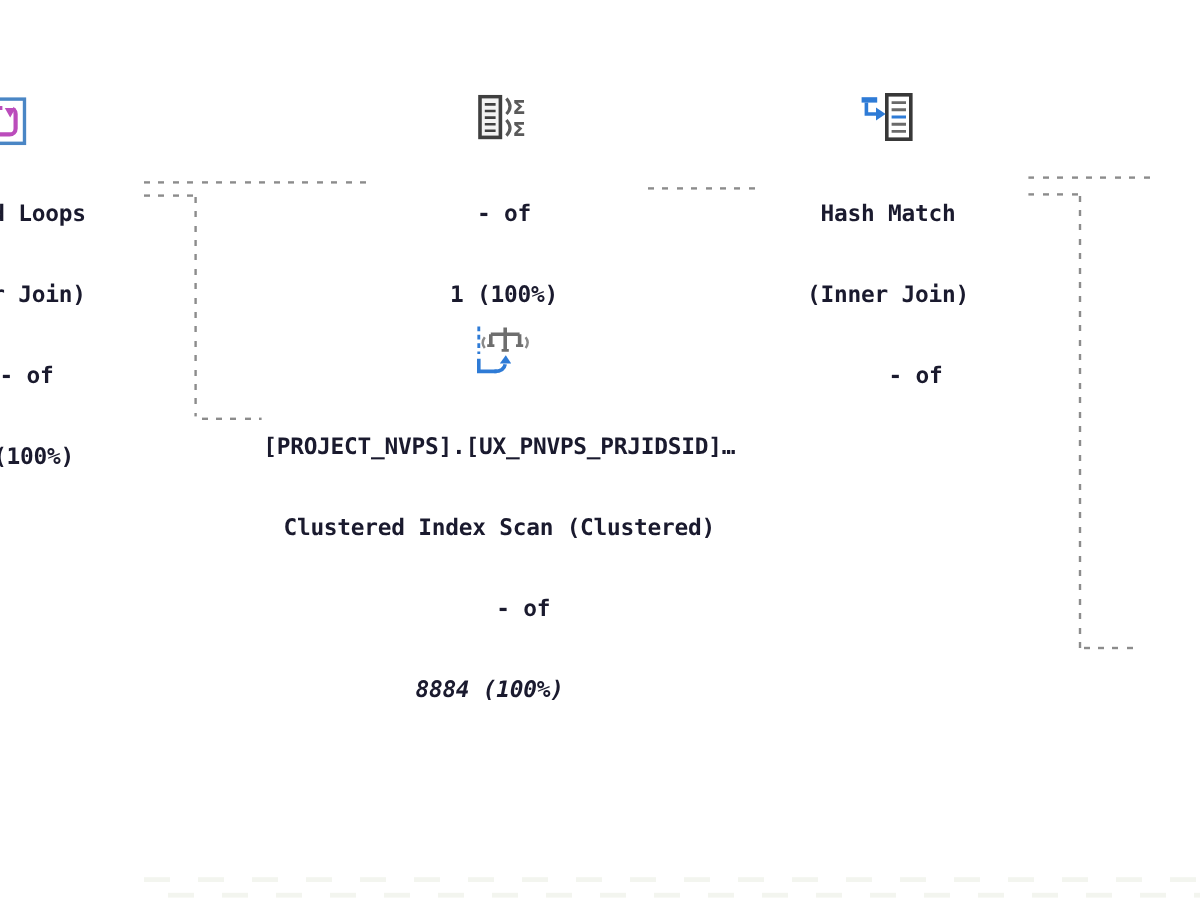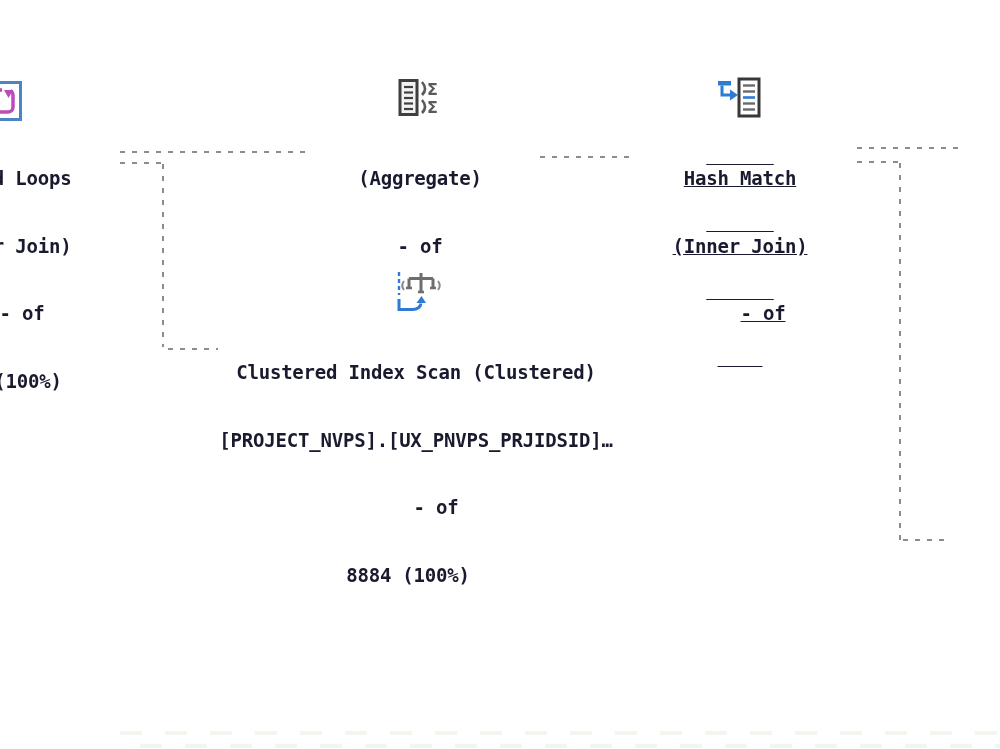--- a/index.html
+++ b/index.html
@@ -13,21 +13,21 @@
   .caption {
     position:absolute; left:0; width:100%; text-align:center;
     font-weight:bold; font-size:19px; line-height:22.5px;
     color:#1a1a2e; white-space:pre; letter-spacing:-0.2px;
   }
   .cap-line { height:22.5px; display:block; }
   .sx18 { transform:translateX(18px); }
   .sx20 { transform:translateX(20px); }
   .sx23 { transform:translateX(23px); }
   .sx24 { transform:translateX(24px); }
-  .sxm8 { transform:translateX(-8px); }
+  .sxm8 { transform:translateX(-8px);font-style:italic; }
   .sxm17 { transform:translateX(-17px); }
   .edge { position:absolute; }
   .edge.h {
     height:2px;
     background:repeating-linear-gradient(to right,#8c8c8c 0 5px,transparent 5px 12px);
   }
   .edge.v {
     width:2px;
     background:repeating-linear-gradient(to bottom,#8c8c8c 0 5px,transparent 5px 12px);
   }
@@ -77,62 +77,62 @@
         <line x1="6" y1="19" x2="15" y2="19" stroke="#3f3f3f" stroke-width="2.2"></line>
         <line x1="6" y1="24.5" x2="15" y2="24.5" stroke="#3f3f3f" stroke-width="2.2"></line>
         <line x1="6" y1="30" x2="15" y2="30" stroke="#3f3f3f" stroke-width="2.2"></line>
         <path d="M24 3 q6 7 0 13" fill="none" stroke="#5a5a5a" stroke-width="2.6"></path>
         <path d="M24 21 q6 7 0 13" fill="none" stroke="#5a5a5a" stroke-width="2.6"></path>
         <text x="29" y="16" font-size="16" font-weight="bold" fill="#5a5a5a" font-family="DejaVu Sans, sans-serif">Σ</text>
         <text x="29" y="34" font-size="16" font-weight="bold" fill="#5a5a5a" font-family="DejaVu Sans, sans-serif">Σ</text>
       </svg>
     </div>
     <div class="caption" style="top:47px;">
-      <span class="cap-line">(Aggregate)</span>
       <span class="cap-line">- of</span>
+      <span class="cap-line">1 (100%)</span>
     </div>
   </div>
 
   <div class="node" style="left:590px; top:75px; width:300px; height:135px;">
     <div class="icon" style="left:126px; top:2px; width:46px; height:42px;">
       <svg width="46" height="42" viewBox="0 0 46 42">
         <rect x="23" y="2" width="20" height="37" fill="#ffffff" stroke="#383838" stroke-width="3"></rect>
         <line x1="27" y1="8.5" x2="39" y2="8.5" stroke="#6a6a6a" stroke-width="2.4"></line>
         <line x1="27" y1="14.5" x2="39" y2="14.5" stroke="#6a6a6a" stroke-width="2.4"></line>
         <line x1="27" y1="20.5" x2="39" y2="20.5" stroke="#2e7bd6" stroke-width="2.6"></line>
         <line x1="27" y1="26.5" x2="39" y2="26.5" stroke="#6a6a6a" stroke-width="2.4"></line>
         <line x1="27" y1="32.5" x2="39" y2="32.5" stroke="#6a6a6a" stroke-width="2.4"></line>
         <rect x="2" y="4" width="13" height="4.5" fill="#2e7bd6"></rect>
         <path d="M6 8.5 V18 H14" fill="none" stroke="#2e7bd6" stroke-width="3"></path>
         <polygon points="14,12.5 14,23.5 22,18" fill="#2e7bd6"></polygon>
       </svg>
     </div>
-    <div class="caption" style="top:47px;text-decoration:underline;">
+    <div class="caption" style="top:47px;">
       <span class="cap-line">Hash Match</span>
       <span class="cap-line">(Inner Join)</span>
       <span class="cap-line sx23">- of</span>
     </div>
   </div>
 
   <div class="node" style="left:216px; top:266px; width:400px; height:145px;">
     <div class="icon" style="left:179px; top:4px; width:46px; height:44px;">
       <svg width="46" height="44" viewBox="0 0 46 44">
         <line x1="4" y1="2" x2="4" y2="25" stroke="#2e7bd6" stroke-width="2.4" stroke-dasharray="4 3"></line>
         <path d="M26 3 V8 M14 8.5 H38 M14 8.5 V18 M38 8.5 V18 M26 8.5 V22" fill="none" stroke="#6e6e6e" stroke-width="3"></path>
         <path d="M11 18 h6 M35 18 h6 M23 22 h6" fill="none" stroke="#6e6e6e" stroke-width="2.4"></path>
         <path d="M9 11 q-3.5 4.5 0 9" fill="none" stroke="#8a8a8a" stroke-width="2"></path>
         <path d="M43 11 q3.5 4.5 0 9" fill="none" stroke="#8a8a8a" stroke-width="2"></path>
         <path d="M4 29 V39.5 H19" fill="none" stroke="#2e7bd6" stroke-width="3"></path>
         <path d="M17 39.5 q8 0 9 -6" fill="none" stroke="#2e7bd6" stroke-width="3"></path>
         <polygon points="21.5,33 31,33 26.5,26" fill="#2e7bd6"></polygon>
       </svg>
     </div>
     <div class="caption" style="top:50px;">
+      <span class="cap-line">[PROJECT_NVPS].[UX_PNVPS_PRJIDSID]…</span>
       <span class="cap-line">Clustered Index Scan (Clustered)</span>
-      <span class="cap-line">[PROJECT_NVPS].[UX_PNVPS_PRJIDSID]…</span>
       <span class="cap-line sx20">- of</span>
       <span class="cap-line sxm8">8884 (100%)</span>
     </div>
   </div>
 
   <div class="faint-artifact" style="left:120px; top:731px; width:880px;"></div>
   <div class="faint-artifact" style="left:140px; top:744px; width:860px;"></div>
 
 </div>
 

